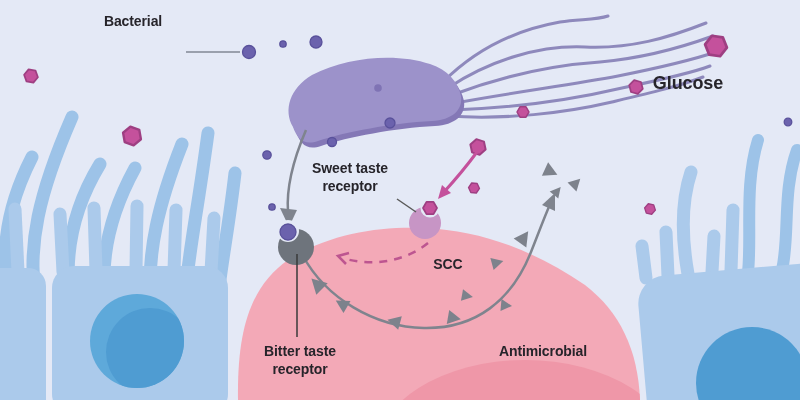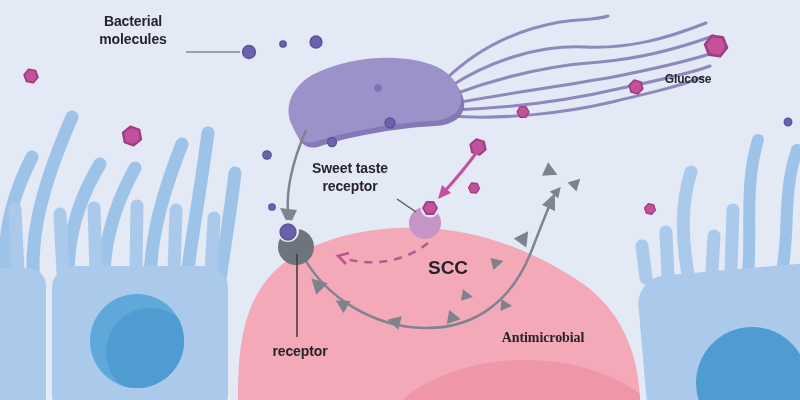--- a/index.html
+++ b/index.html
@@ -159,31 +159,31 @@
 
   <g>
     <line x1="186" y1="52" x2="240" y2="52" stroke="#9aa0ad" stroke-width="2"></line>
     <line x1="397" y1="199" x2="416" y2="212" stroke="#5a5a5a" stroke-width="1.5"></line>
     <line x1="297" y1="254" x2="297" y2="337" stroke="#3a3a3a" stroke-width="1.5"></line>
   </g>
 </svg>
 
   <div class="lbl" style="left:53px;top:13px;width:160px;">
     <span>Bacterial</span>
-    <span>molecules</span>
   </div>
-  <div class="lbl" style="left:638px;top:72px;width:100px;font-size:12px;">
+  <div class="lbl" style="left:638px;top:72px;width:100px;font-size:18px;">
     <span>Glucose</span>
   </div>
   <div class="lbl" style="left:280px;top:160px;width:140px;">
     <span>Sweet taste</span>
     <span>receptor</span>
   </div>
-  <div class="lbl" style="left:420px;top:256px;width:56px;font-size:19px;">
+  <div class="lbl" style="left:420px;top:256px;width:56px;font-size:14px;">
     <span>SCC</span>
   </div>
-  <div class="lbl" style="left:463px;top:329px;width:160px;font-family:Liberation Serif, serif;">
+  <div class="lbl" style="left:463px;top:343px;width:160px;">
     <span>Antimicrobial</span>
   </div>
   <div class="lbl" style="left:230px;top:343px;width:140px;">
+    <span>Bitter taste</span>
     <span>receptor</span>
   </div>
 </div>
 
 </body></html>

